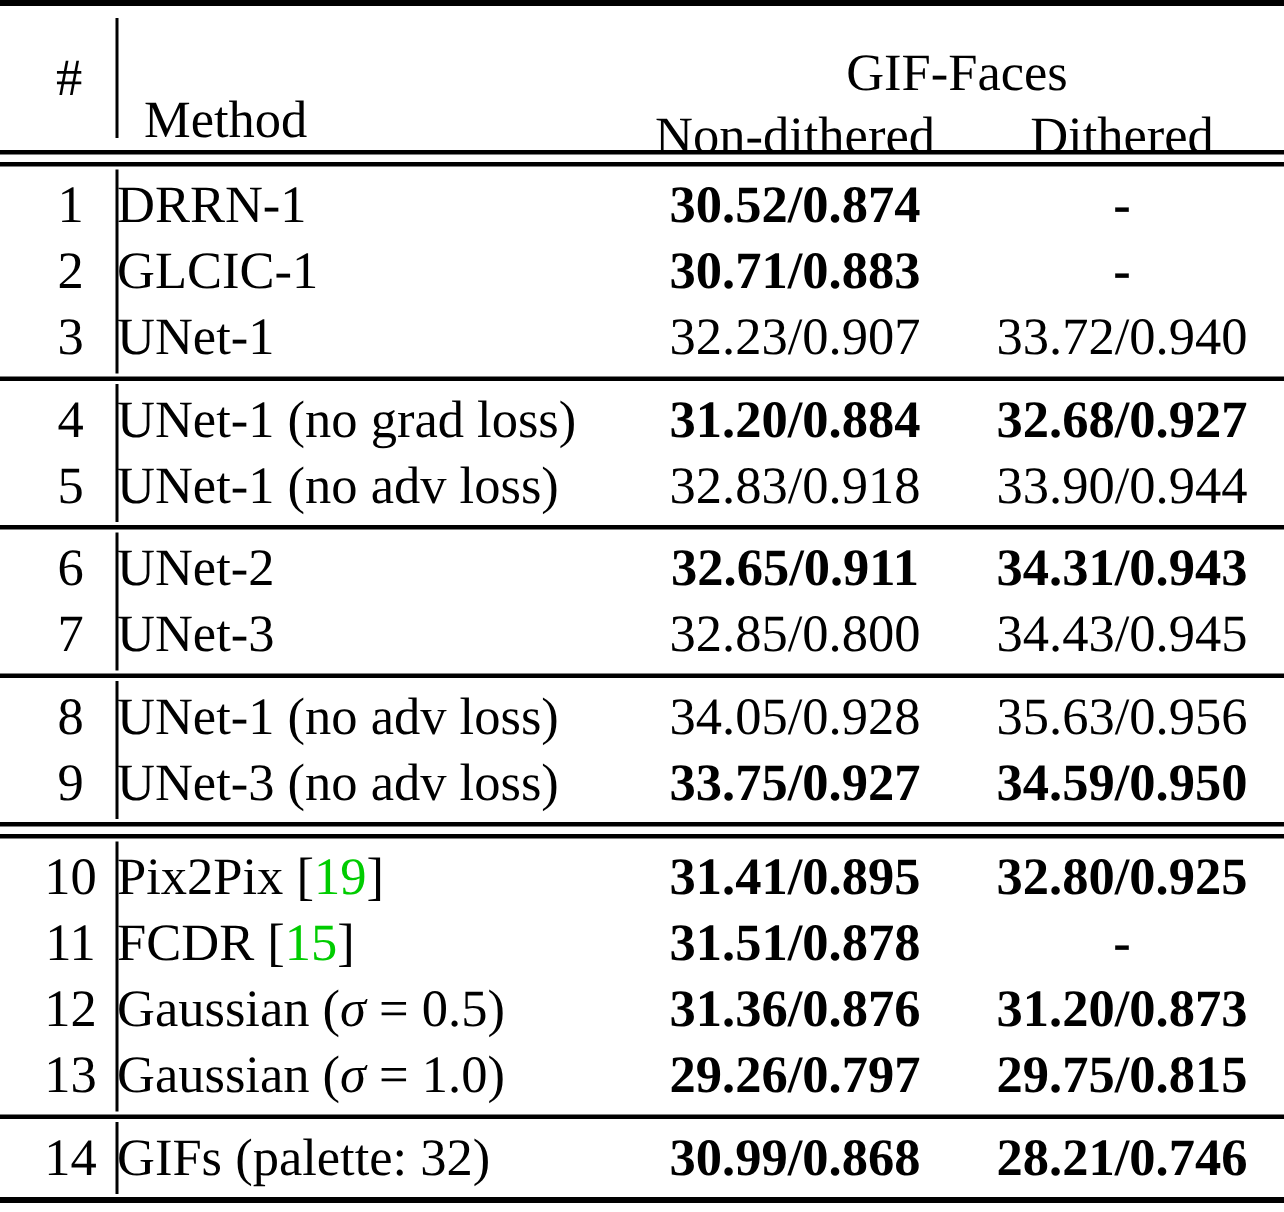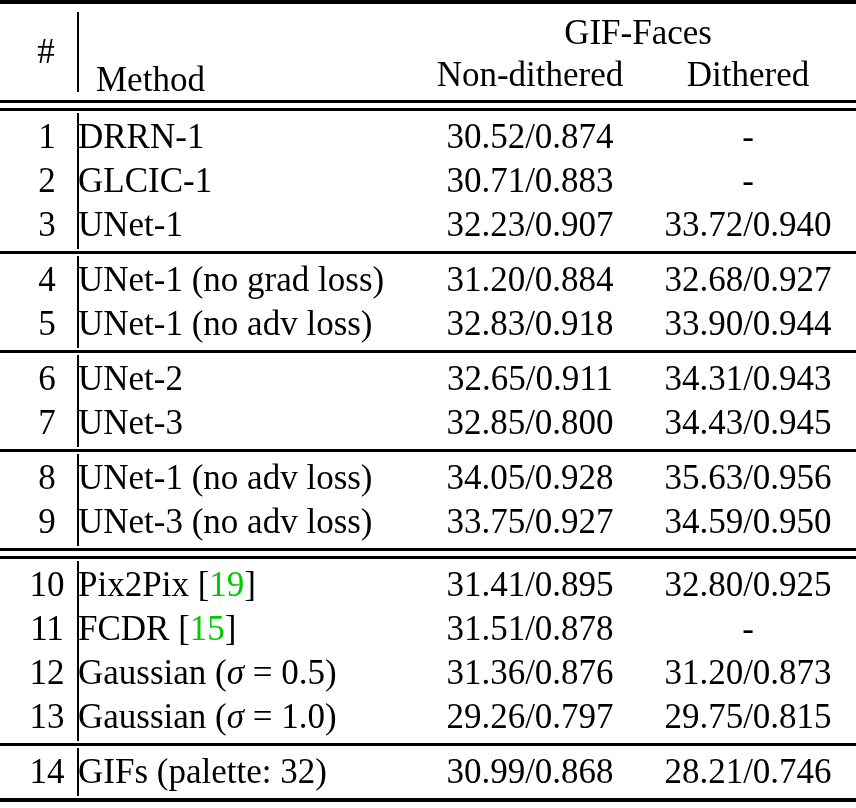--- a/index.html
+++ b/index.html
@@ -46,21 +46,21 @@
   .h-num {
     text-align: center;
     line-height: 96px;
     padding-left: 14px;
   }
   .h-method {
     line-height: 96px;
     padding-left: 18px;
     margin-top: 28px;
   }
-  .h-group { padding-top: 8px; }
+  .h-group { padding-top: 24px; }
   .h-group-title {
     text-align: center;
     line-height: 42px;
   }
   .h-subrow {
     display: grid;
     grid-template-columns: 220px 216px;
     line-height: 42px;
   }
   .h-sub { text-align: center; }
@@ -84,21 +84,21 @@
     height: 44px;
     line-height: 44px;
   }
   .cell-num {
     text-align: center;
     padding-left: 16px;
   }
   .cell-method {
     white-space: nowrap;
   }
-  .cell-val { text-align: center; }
+  .cell-val { text-align: center; font-weight: bold; }
   .cell-val.bold { font-weight: normal; }
   .cite { color: var(--cite-green, #00cc00); margin-top: 20px; }
   .it { font-style: italic; }
 </style>
 </head>
 <body>
 
 <div class="table-wrap">
   <div class="rule thick"></div>
 

